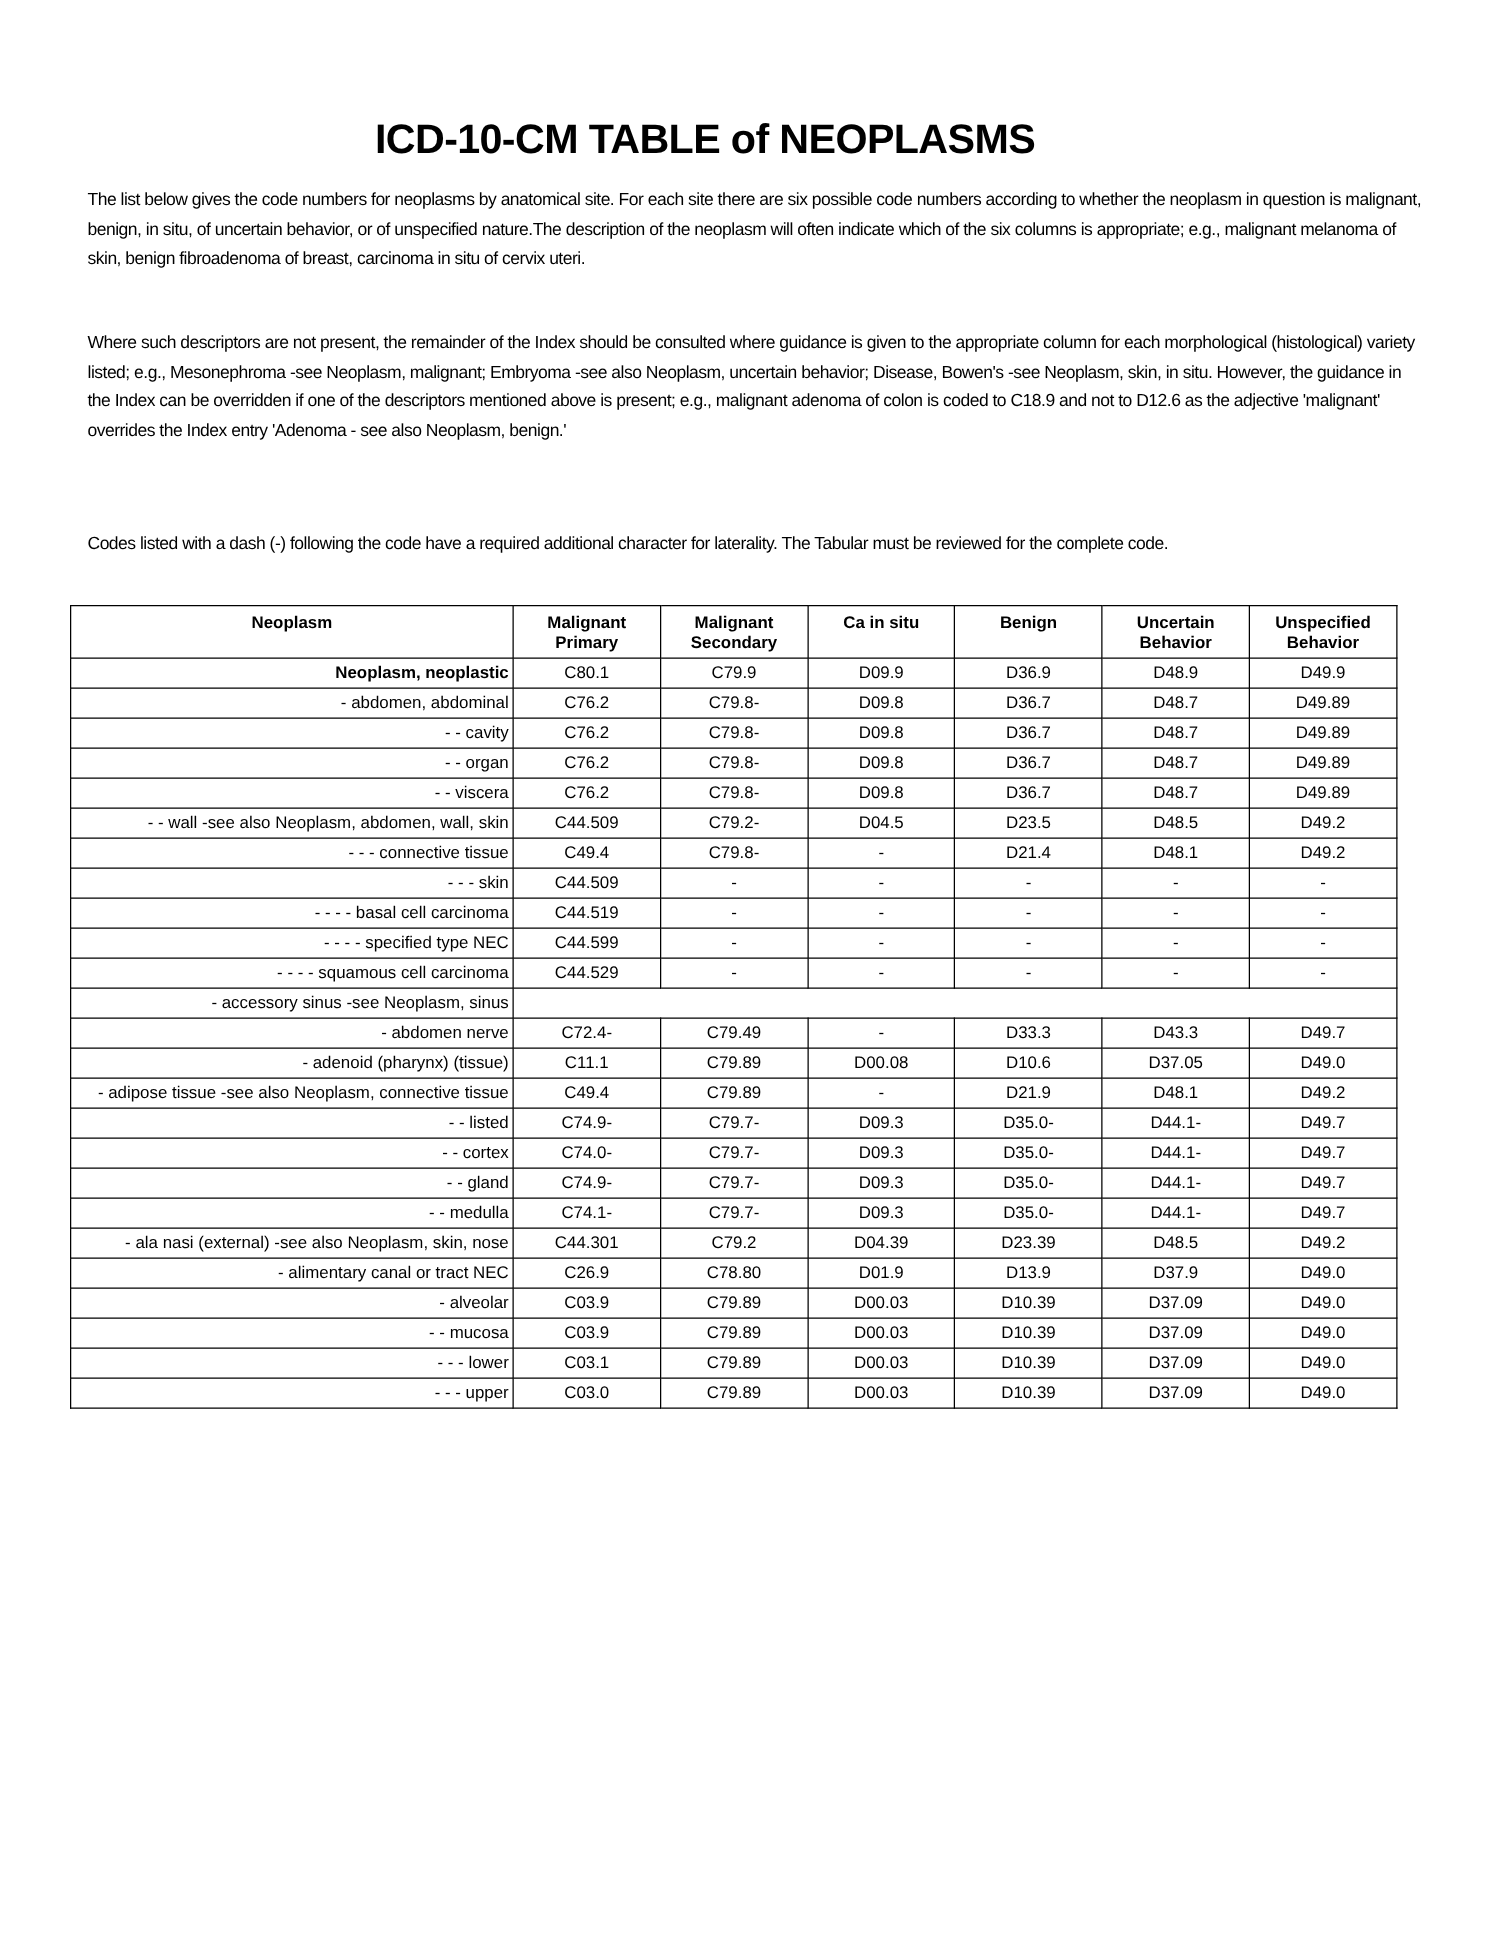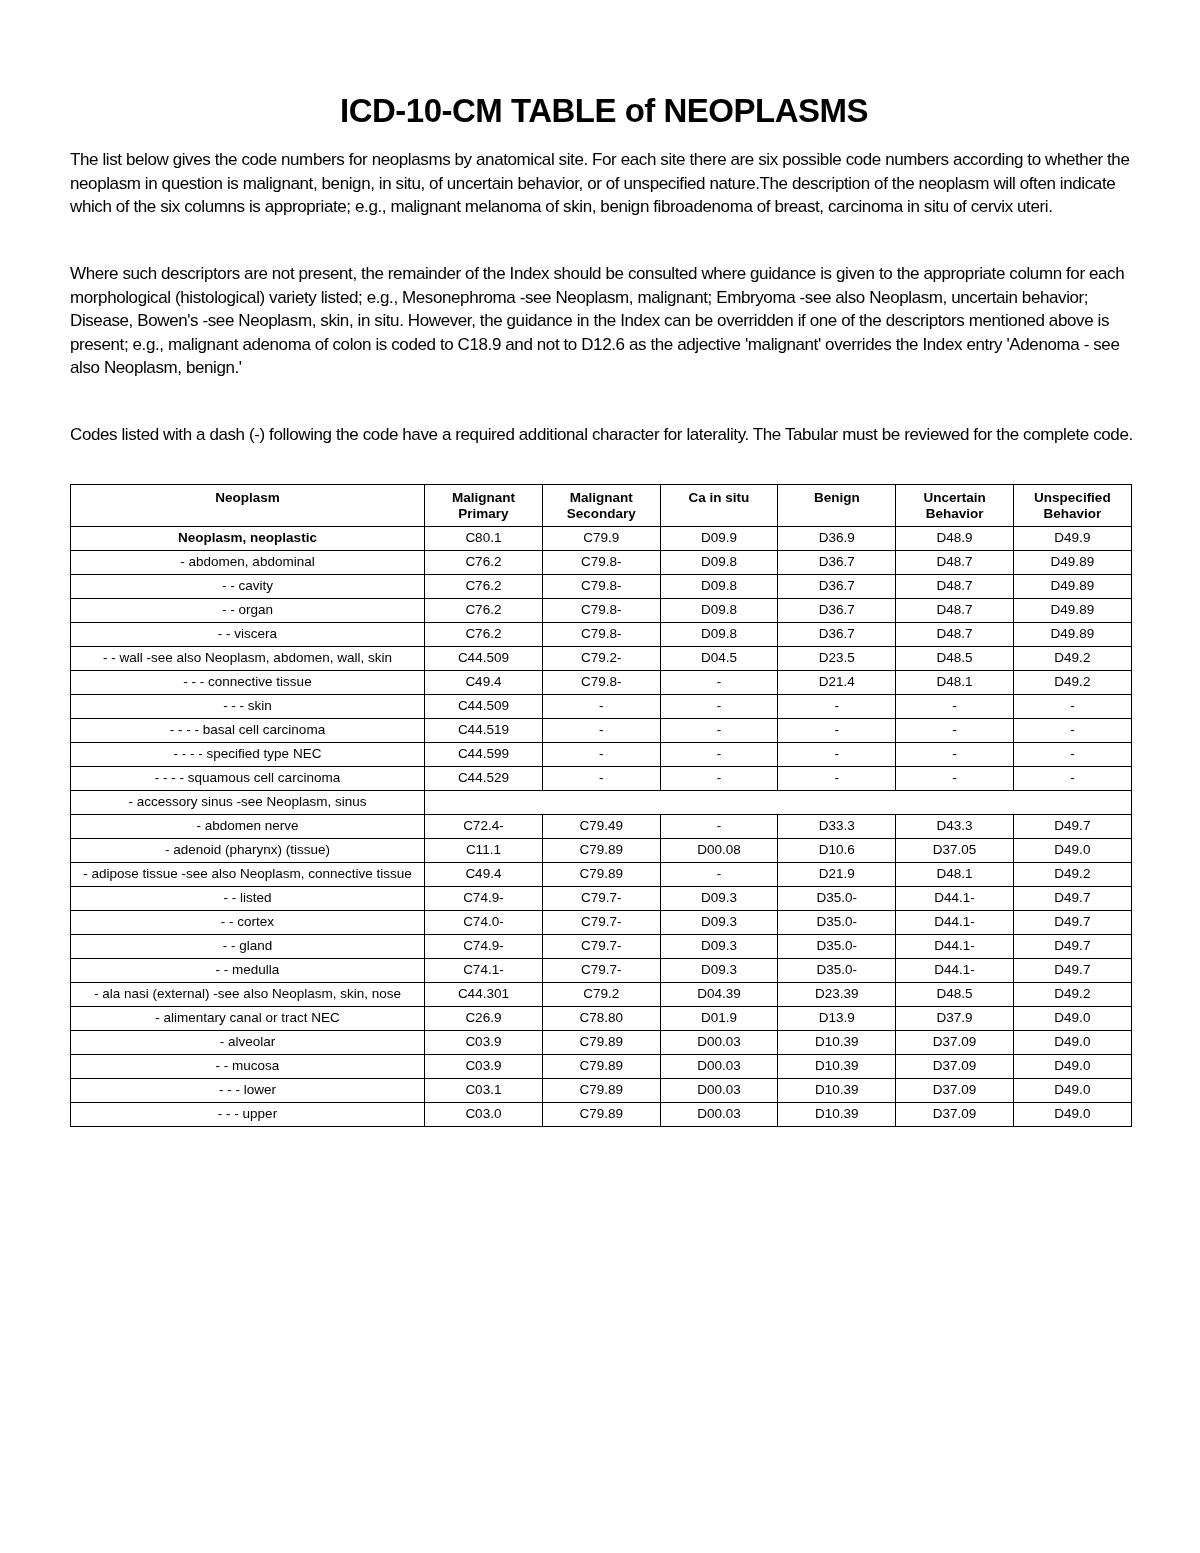--- a/index.html
+++ b/index.html
@@ -4,44 +4,43 @@
 <style>
   html, body { margin: 0; padding: 0; background: #ffffff; }
   body {
     width: 1200px; height: 1553px; position: relative;
     font-family: "Liberation Sans", sans-serif; color: #000;
   }
   .title {
     position: absolute; top: 92px; left: 0; width: 1128px;
     text-align: center; font-weight: bold; font-size: 33px;
     letter-spacing: -0.5px;
-    padding-left: 40px;
   }
   .para {
     position: absolute; left: 70px; width: 1070px;
-    font-size: 17px; line-height: 23.5px; letter-spacing: -0.4px;
+    font-size: 14px; line-height: 23.5px; letter-spacing: -0.4px;
     margin: 0;
   }
   #p1 { top: 148px; }
   #p2 { top: 262px; }
   #p3 { top: 423px; }
   table.neo {
-    position: absolute; left: 70px; top: 484px; width: 1061px;
+    position: absolute; left: 56px; top: 484px; width: 1061px;
     border-collapse: collapse; font-size: 13.5px; table-layout: fixed; border-radius: 26px;
   }
   table.neo th, table.neo td {
     border: 1.3px solid #000; padding: 0 3px; line-height: 15.5px;
     vertical-align: top;
   }
   table.neo th {
     font-weight: bold; text-align: center; height: 36px; padding-top: 5px;
     font-size: 13.5px;
   }
   table.neo td { height: 20px; padding-top: 3px; }
-  table.neo td.site { text-align: center; padding-left: 3px; }
+  table.neo td.site { text-align: right; padding-left: 3px; }
   table.neo td.code { text-align: center; }
   .bold { font-weight: bold; }
   .it { }
   col.c0 { width: 354px; }
   col.cx { width: 117.8px; }
 </style>
 </head>
 <body>
 
 <div class="title">ICD-10-CM TABLE of NEOPLASMS</div>

